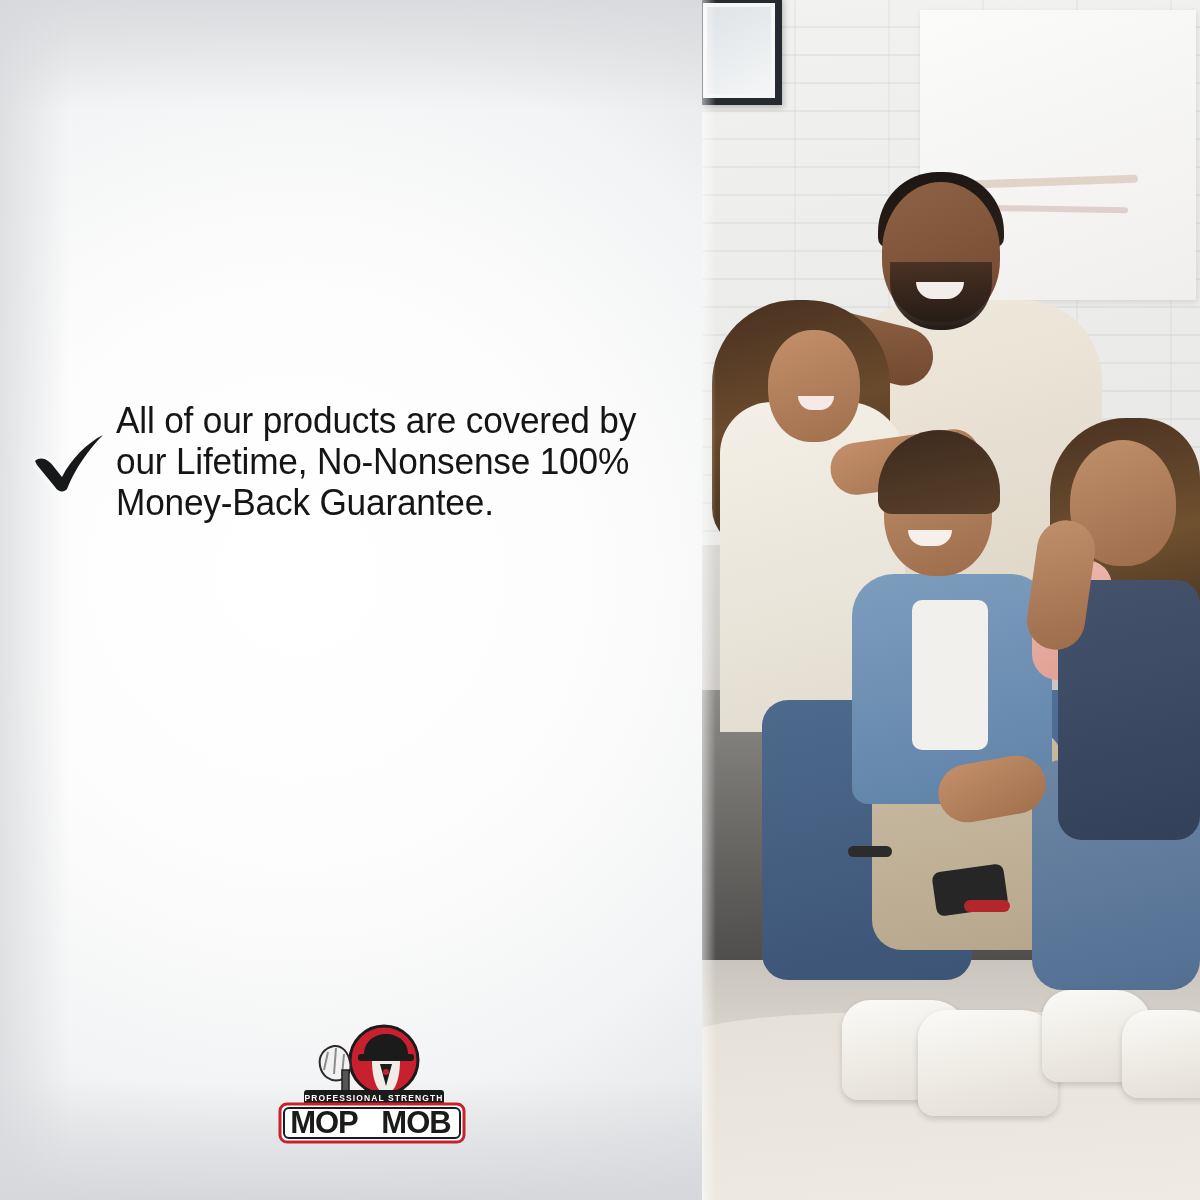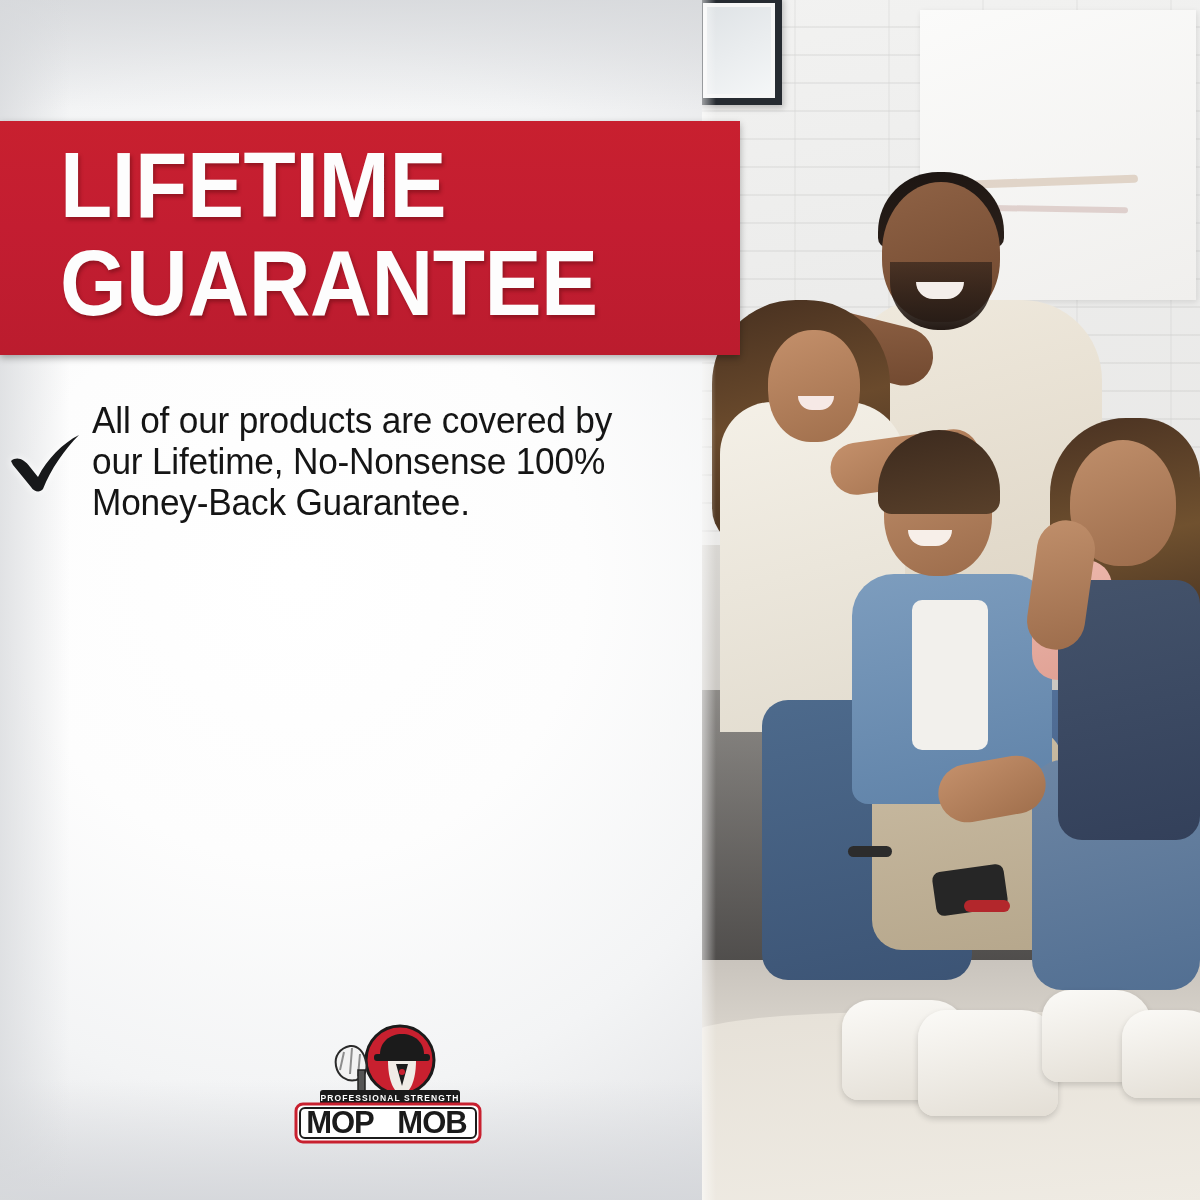--- a/index.html
+++ b/index.html
@@ -49,20 +49,21 @@
   }
   .headline.l2{margin-top:6px;}
 
   
   .bullets{
     position:absolute;left:0;top:400px;width:706px;z-index:3;
   }
   .bullet{
     position:relative;display:flex;align-items:center;
     margin-bottom:48px;
+    padding-left:24px;
   }
   .check{
     flex:0 0 auto;width:92px;display:flex;justify-content:center;align-items:center;
   }
   .check svg{display:block;filter:drop-shadow(0 0 4px rgba(255,255,255,.95));}
   .btext{
     flex:1 1 auto;
     color:#151515;
     font-family:"Liberation Sans",sans-serif;
     font-weight:400;
@@ -70,21 +71,21 @@
     line-height:41px;
     letter-spacing:-0.2px;
     transform:scaleX(.965);
     transform-origin:left center;
     max-width:560px;
     white-space:pre-line;
   }
 
   
   .logo{
-    position:absolute;left:284px;top:1024px;width:208px;height:124px;z-index:5;text-align:right;
+    position:absolute;left:268px;top:1024px;width:208px;height:124px;z-index:5;text-align:right;
   }
   .logo svg{display:block;}
 
   
   .photo{
     position:absolute;left:702px;top:0;width:498px;height:1200px;overflow:hidden;
     background:#efefef;
   }
   .ph{position:absolute;}
 
@@ -189,26 +190,20 @@
   .soft{position:absolute;inset:0;pointer-events:none;
     background:linear-gradient(to right, rgba(255,255,255,.55) 0px, rgba(255,255,255,0) 14px);}
 </style>
 </head>
 <body>
 
 <div class="canvas">
 
   <div class="left-panel"></div>
 
-  <div class="banner">
-    <div class="banner-inner">
-      <div class="headline l1">LIFETIME</div>
-      <div class="headline l2">GUARANTEE</div>
-    </div>
-  </div>
 
   <div class="bullets">
 
     <div class="bullet">
       <div class="check">
         <svg width="78" height="62" viewBox="0 0 78 62">
           <path d="M4 30 C10 25 17 28 23 36 L31 46 C40 28 56 12 72 4 C57 19 44 38 36 58 C33 62 27 61 24 56 L6 34 Z" fill="#17181a"></path>
         </svg>
       </div>
       <div class="btext">All of our products are covered by

